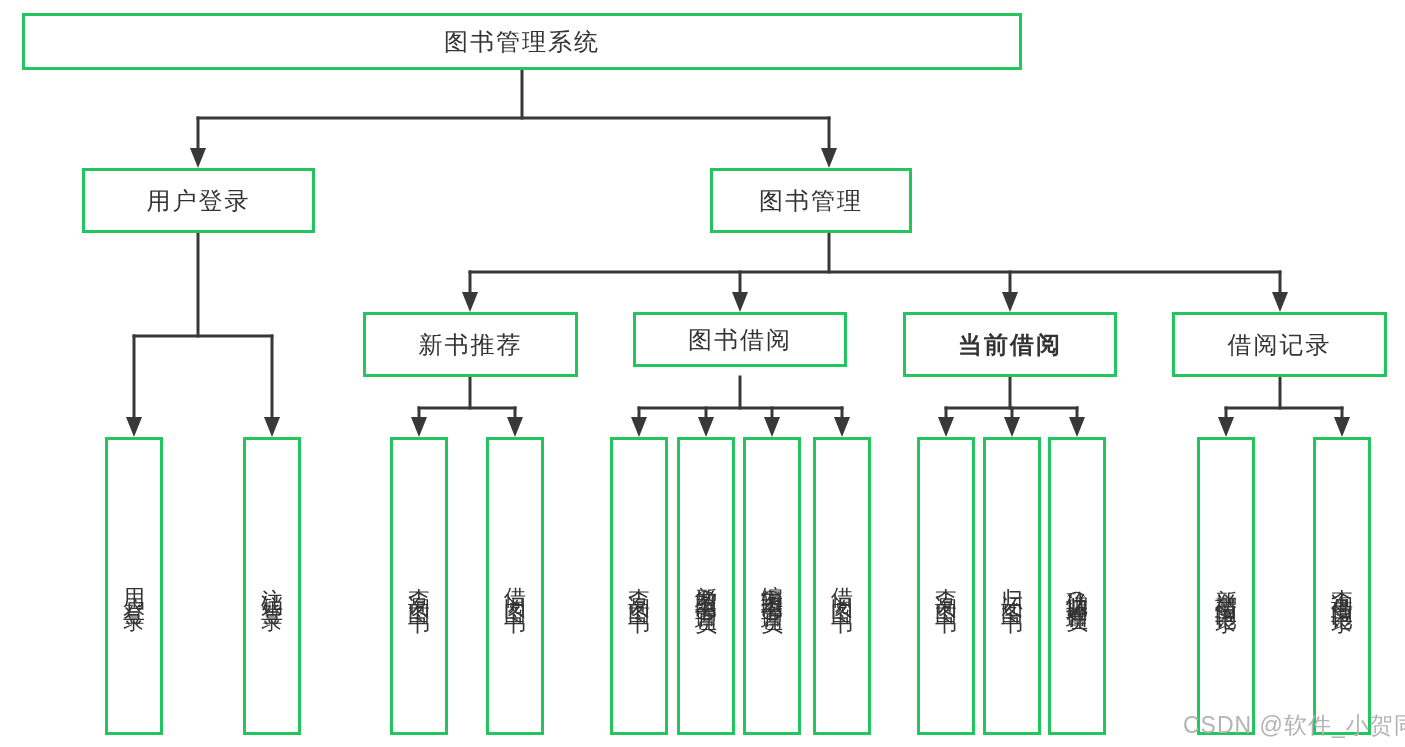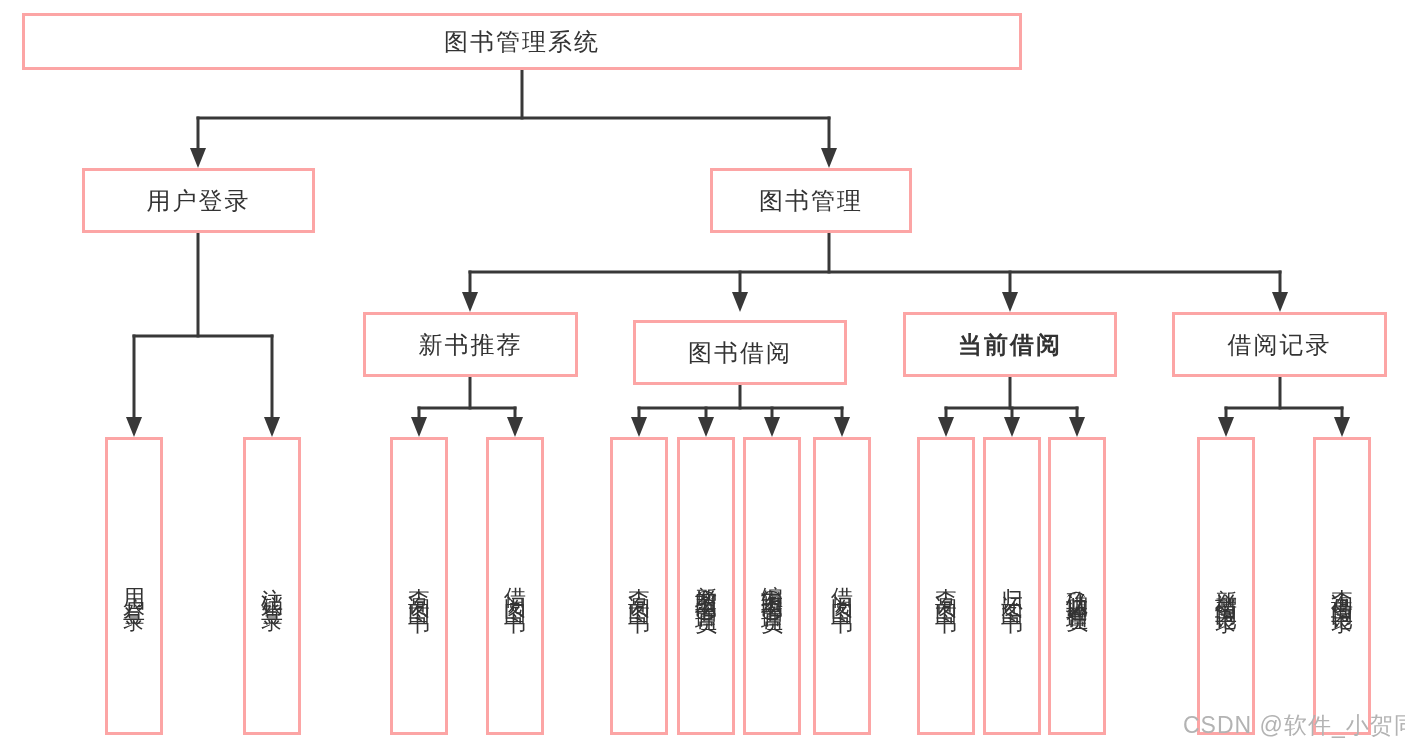--- a/index.html
+++ b/index.html
@@ -13,21 +13,21 @@
     overflow: hidden;
   }
   #connectors {
     position: absolute;
     left: 0; top: 0;
     width: 1405px; height: 747px;
   }
   .node {
     position: absolute;
     background: #ffffff;
-    border: 3px solid #fca5a5;
+    border: 3px solid #22c55e;
     color: #333333;
     display: flex;
     align-items: center;
     justify-content: center;
     text-align: center;
   }
   .hnode {
     font-size: 24px;
     letter-spacing: 2px;
     white-space: nowrap;
@@ -126,21 +126,21 @@
       <polygon points="1334,417 1350,417 1342,437"></polygon>
     </g>
   </svg>
 
   <div class="node hnode" style="left:22px; top:13px; width:1000px; height:57px;">图书管理系统</div>
 
   <div class="node hnode" style="left:82px; top:168px; width:233px; height:65px;">用户登录</div>
   <div class="node hnode" style="left:710px; top:168px; width:202px; height:65px;">图书管理</div>
 
   <div class="node hnode" style="left:363px; top:312px; width:215px; height:65px;">新书推荐</div>
-  <div class="node hnode" style="left:633px; top:312px; width:214px; height:65px;margin-top:8px;">图书借阅</div>
+  <div class="node hnode" style="left:633px; top:312px; width:214px; height:55px;">图书借阅</div>
   <div class="node hnode" style="left:903px; top:312px; width:214px; height:65px;font-weight:bold;">当前借阅</div>
   <div class="node hnode" style="left:1172px; top:312px; width:215px; height:65px;">借阅记录</div>
 
   <div class="node vnode" style="left:105px;">用户登录</div>
   <div class="node vnode" style="left:243px;">注销登录</div>
 
   <div class="node vnode" style="left:390px;">查询图书</div>
   <div class="node vnode" style="left:486px;">借阅图书</div>
 
   <div class="node vnode" style="left:610px;">查询图书</div>

